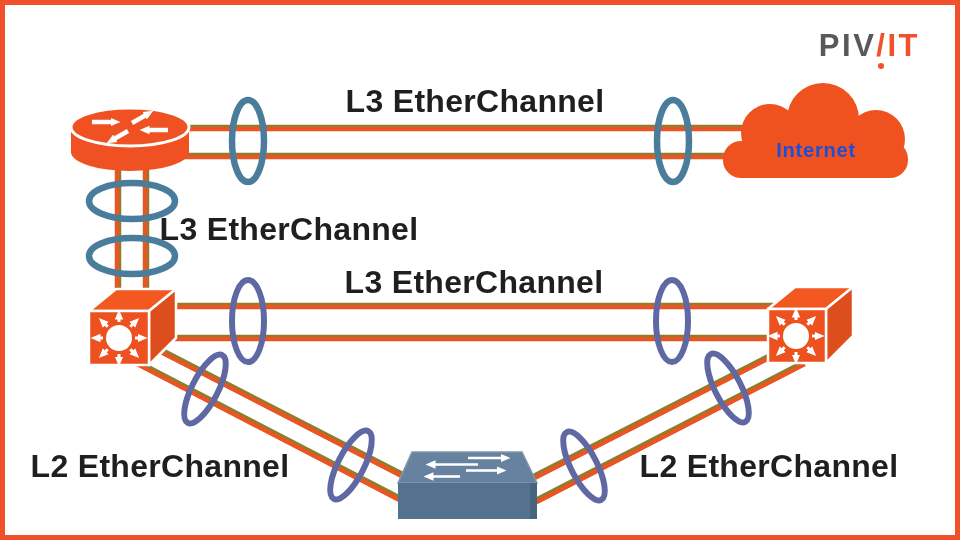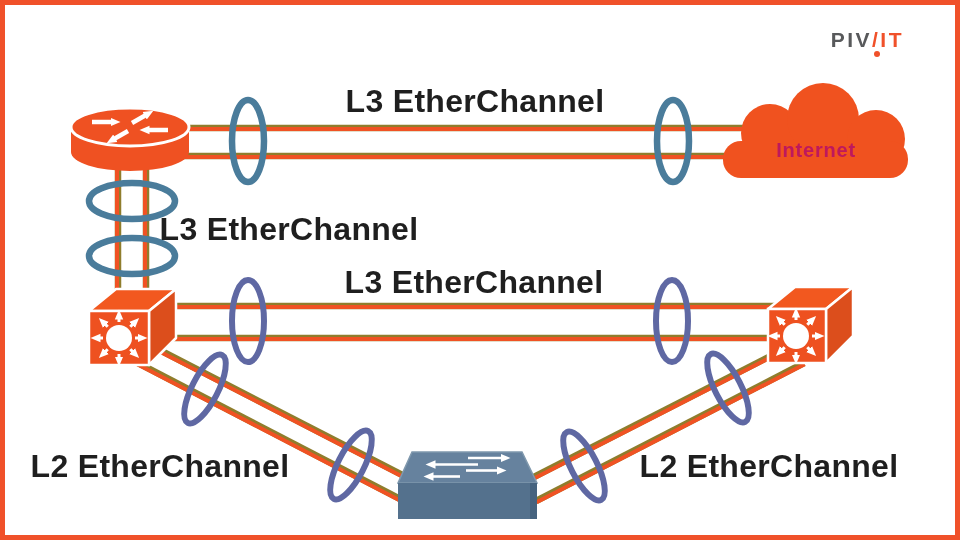--- a/index.html
+++ b/index.html
@@ -11,26 +11,26 @@
     position:absolute;inset:0;border:5px solid #F0512A;pointer-events:none;z-index:30;
   }
   .diagram-svg{position:absolute;left:0;top:0;z-index:1;}
   .lbl{
     position:absolute;transform:translate(-50%,-50%);
     font-weight:700;font-size:32px;color:#1f1f1f;letter-spacing:.3px;
     white-space:nowrap;z-index:10;
   }
   .internet-label{
     position:absolute;transform:translate(-50%,-50%);
-    color:#be185d;font-weight:700;font-size:20px;letter-spacing:.8px;
+    color:#1d4ed8;font-weight:700;font-size:20px;letter-spacing:.8px;
     white-space:nowrap;z-index:10;
   }
   .logo{
-    position:absolute;top:28px;right:56px;z-index:10;
-    font-size:21px;font-weight:700;letter-spacing:2.5px;color:#58595B;
+    position:absolute;top:28px;right:40px;z-index:10;
+    font-size:31px;font-weight:700;letter-spacing:2.5px;color:#58595B;
     white-space:nowrap;
     text-align:center;
   }
   .logo .orange{color:#F0512A;}
   .logo .slash{color:#F0512A;position:relative;display:inline-block;}
   .logo .slash::after{
     content:"";position:absolute;left:2px;bottom:-5px;width:6px;height:6px;
     border-radius:50%;background:#F0512A;
   }
   .link-under{stroke:#8F7D2C;stroke-width:6.5;fill:none;}

